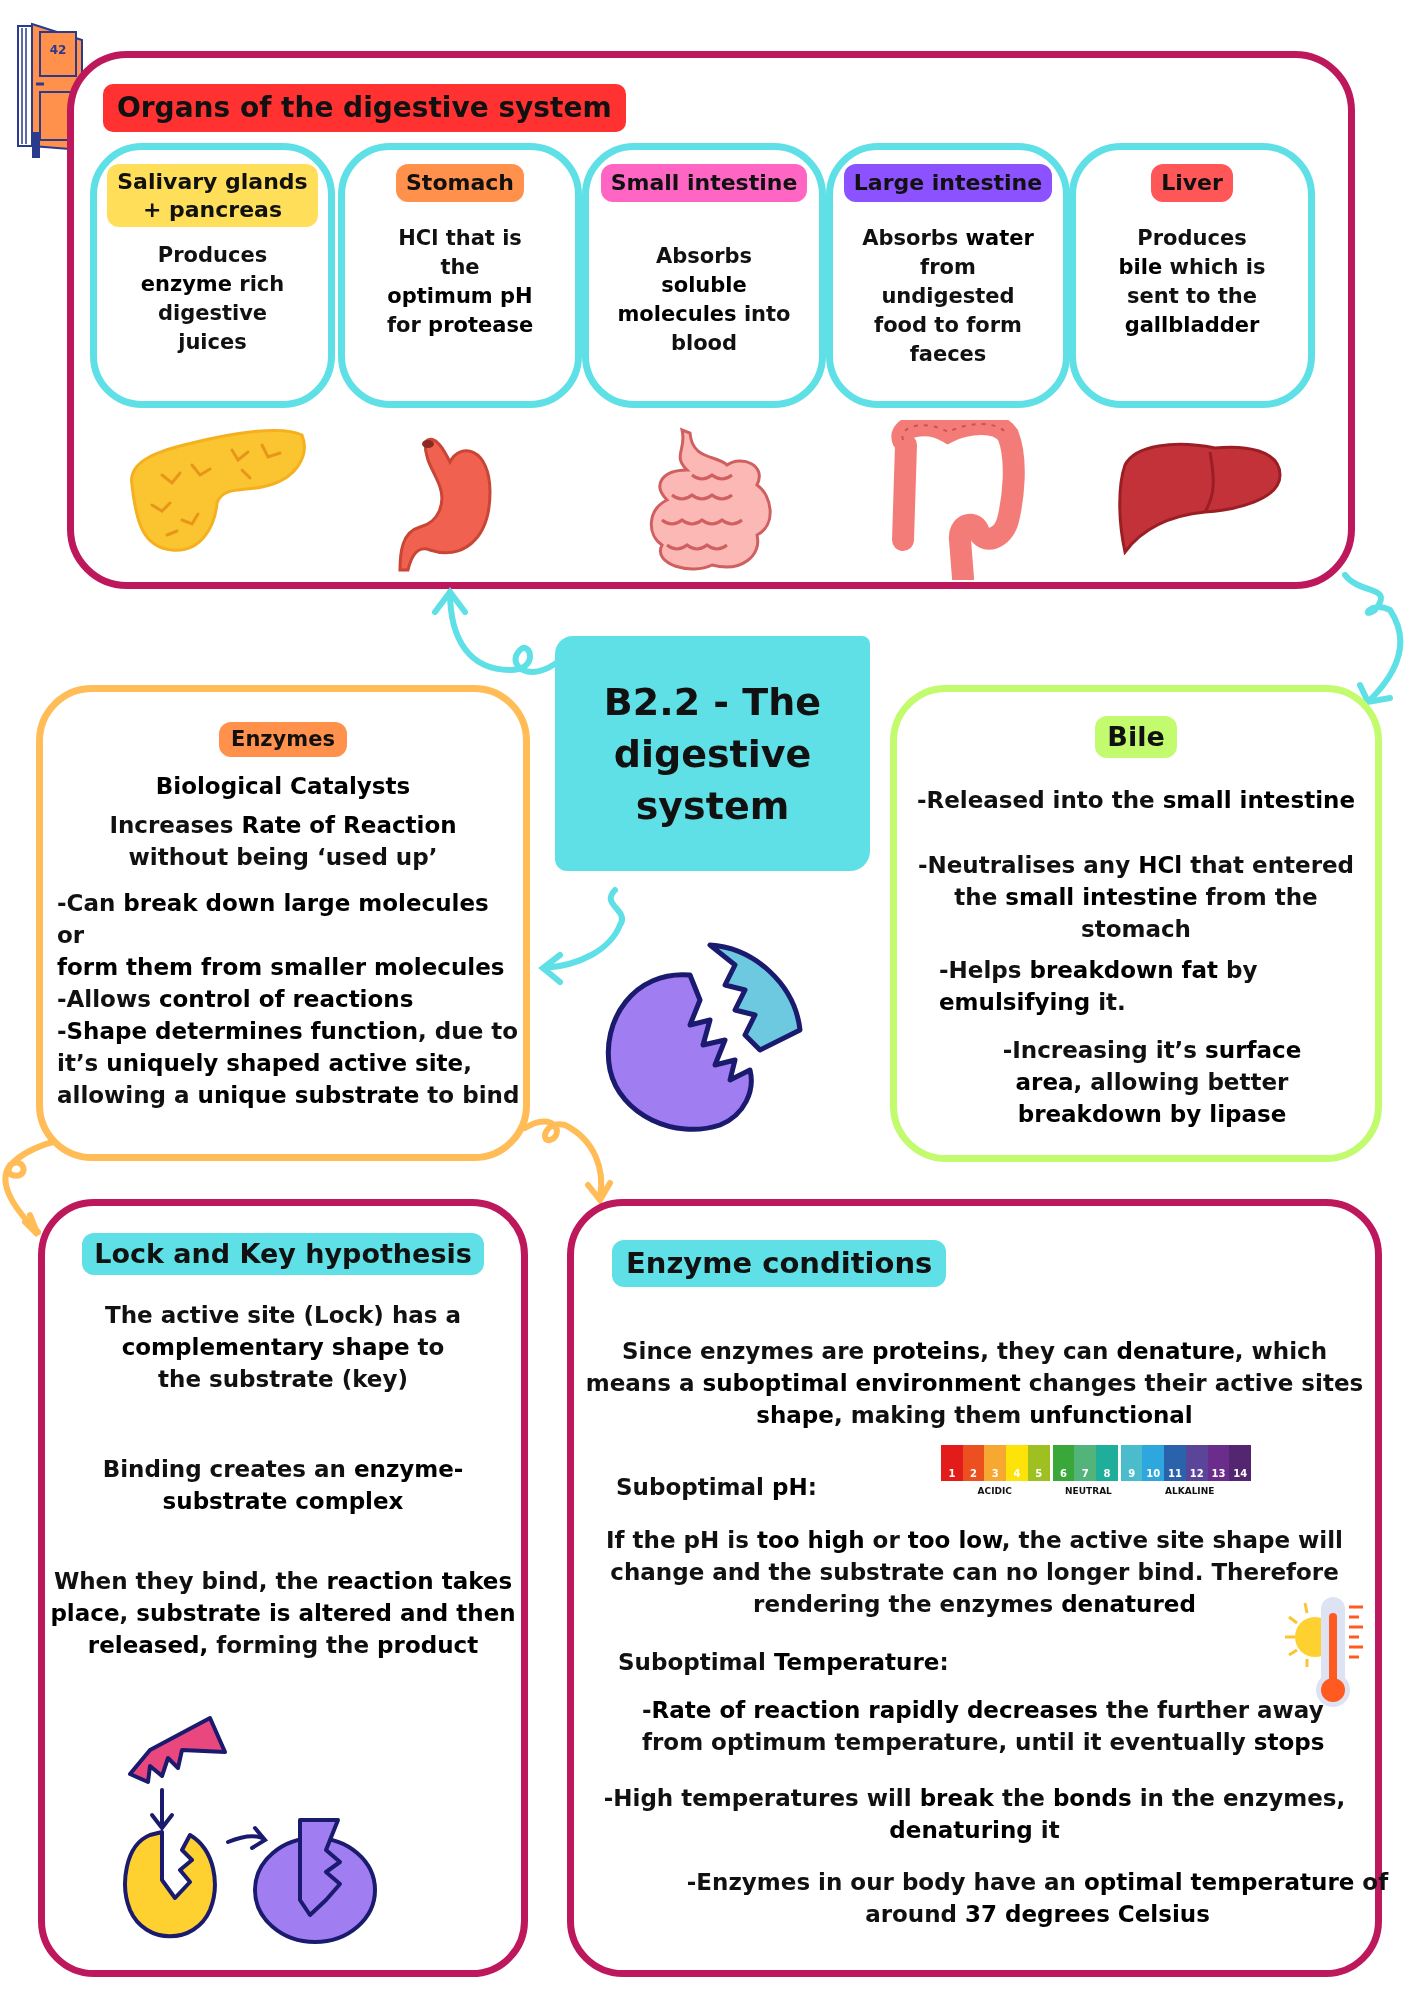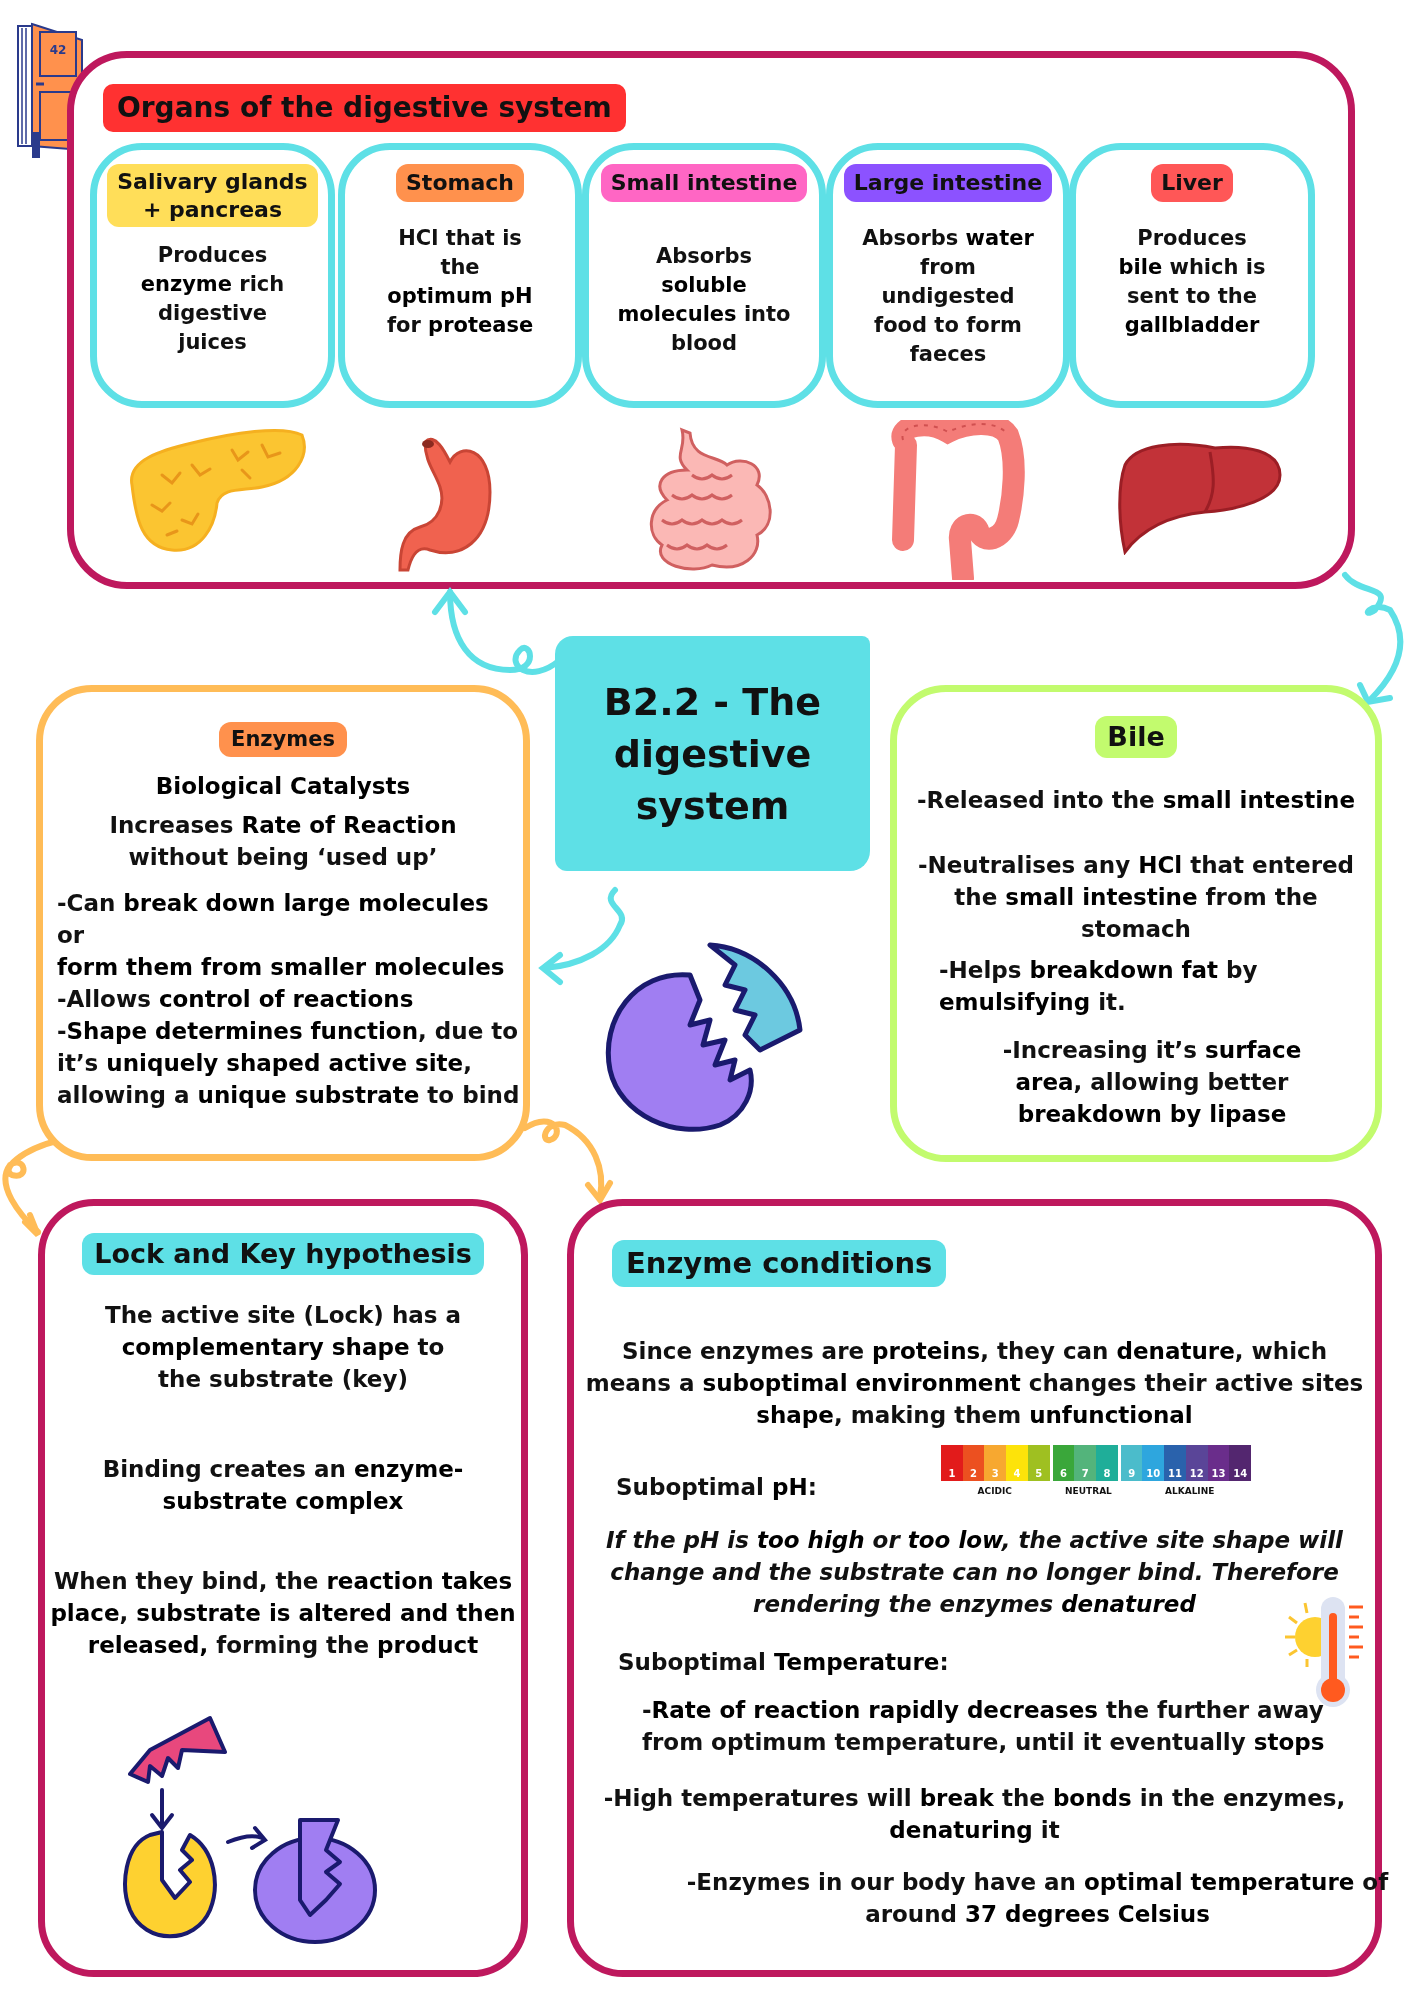--- a/index.html
+++ b/index.html
@@ -234,21 +234,21 @@
 <div class="box cyan" style="left:567px;top:1199px;width:815px;height:778px;">
   <div style="margin:34px 0 0 38px;"><span class="pill" style="background:#5ee0e6;font-size:29px;padding:6px 14px;">Enzyme conditions</span></div>
   <div class="center txt" style="margin-top:48px;">
       <div><span>Since enzymes are </span><span class="r">proteins</span><span>, they can </span><span class="r">denature</span><span>, which</span></div>
       <div><span>means a </span><span class="r">suboptimal environment</span><span> changes their active sites</span></div>
       <div><span class="r">shape</span><span>, making them </span><span class="r">unfunctional</span></div>
     </div>
   <div class="abs txt" style="left:42px;top:265px;">
       <div><span>Suboptimal </span><span class="r">pH</span><span>:</span></div>
     </div>
-  <div class="abs center txt" style="left:0;width:801px;top:318px;font-style:italic;">
+  <div class="abs center txt" style="left:0;width:801px;top:318px;">
       <div><span>If the pH is </span><span class="r">too high</span><span> or </span><span class="r">too low</span><span>, the active site shape will</span></div>
       <div><span>change and the substrate can no longer bind. Therefore</span></div>
       <div><span>rendering the enzymes </span><span class="r">denatured</span></div>
     </div>
   <div class="abs txt" style="left:44px;top:440px;">
       <div><span>Suboptimal </span><span class="r">Temperature</span><span>:</span></div>
     </div>
   <div class="abs txt" style="left:68px;top:488px;">
       <div><span>-</span><span class="r">Rate of reaction rapidly decreases</span><span> the further away</span></div>
       <div><span>from optimum temperature, until it eventually </span><span class="r">stops</span></div>

